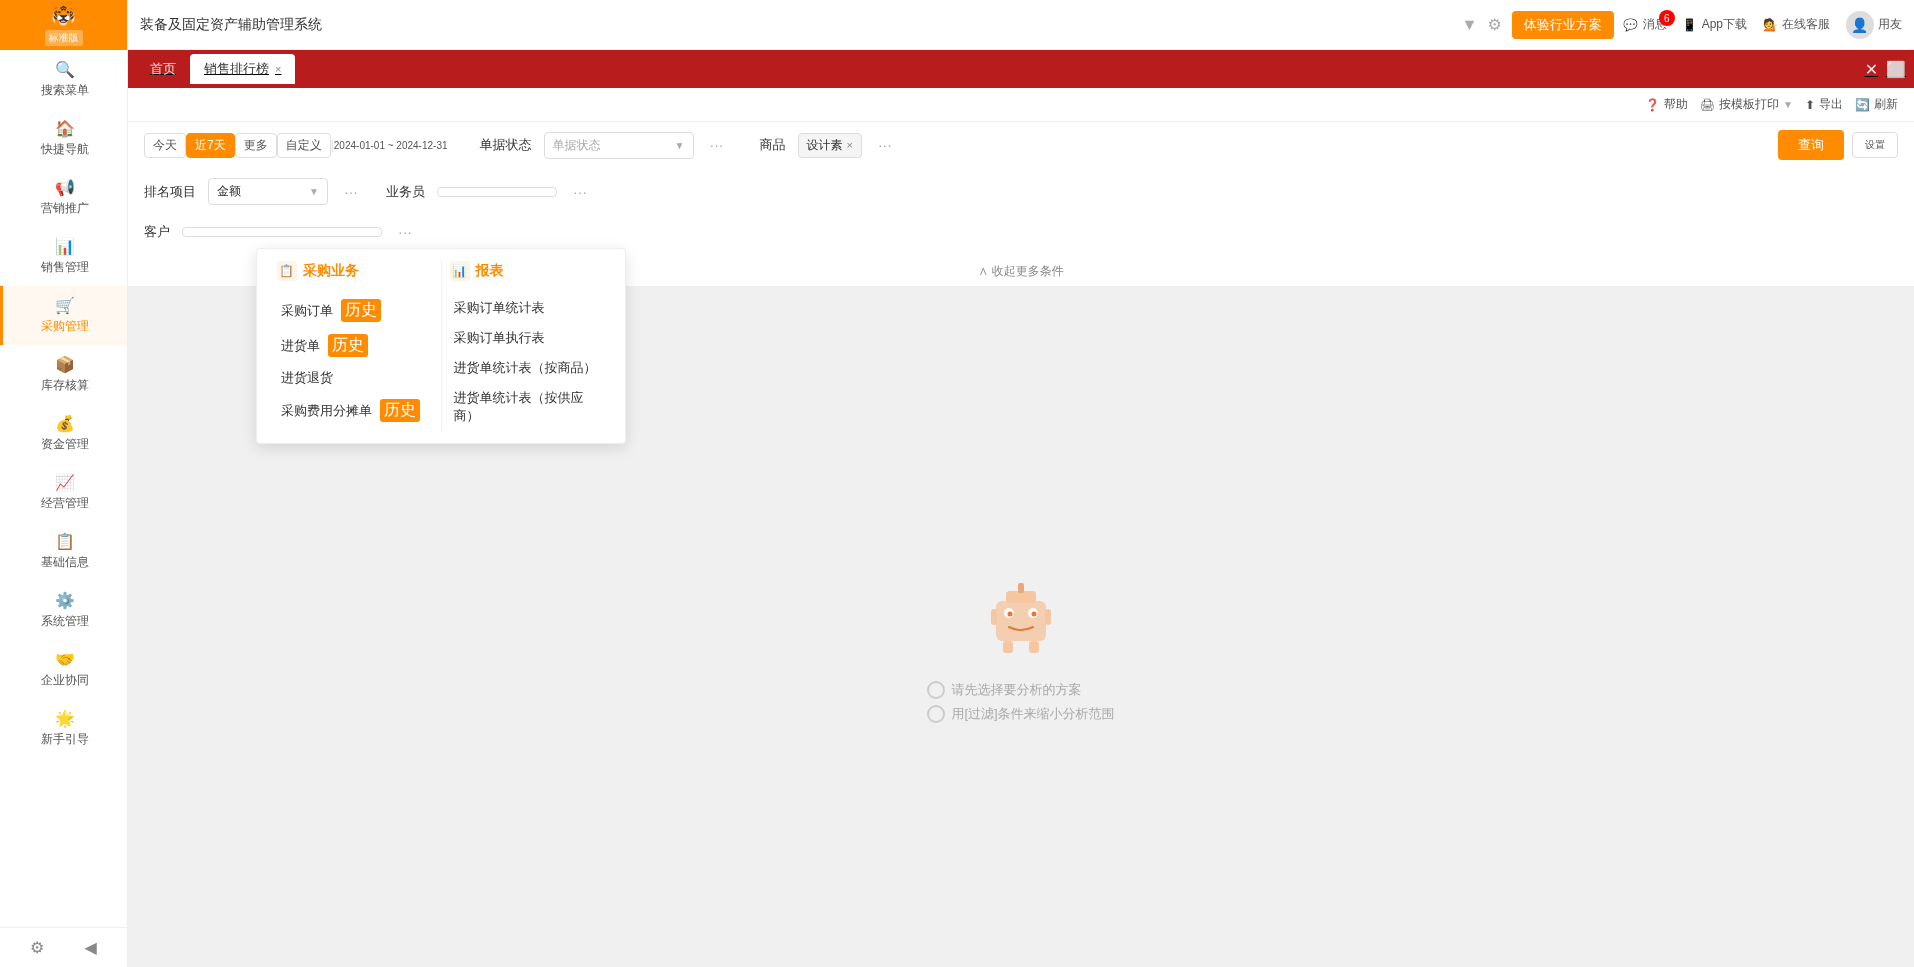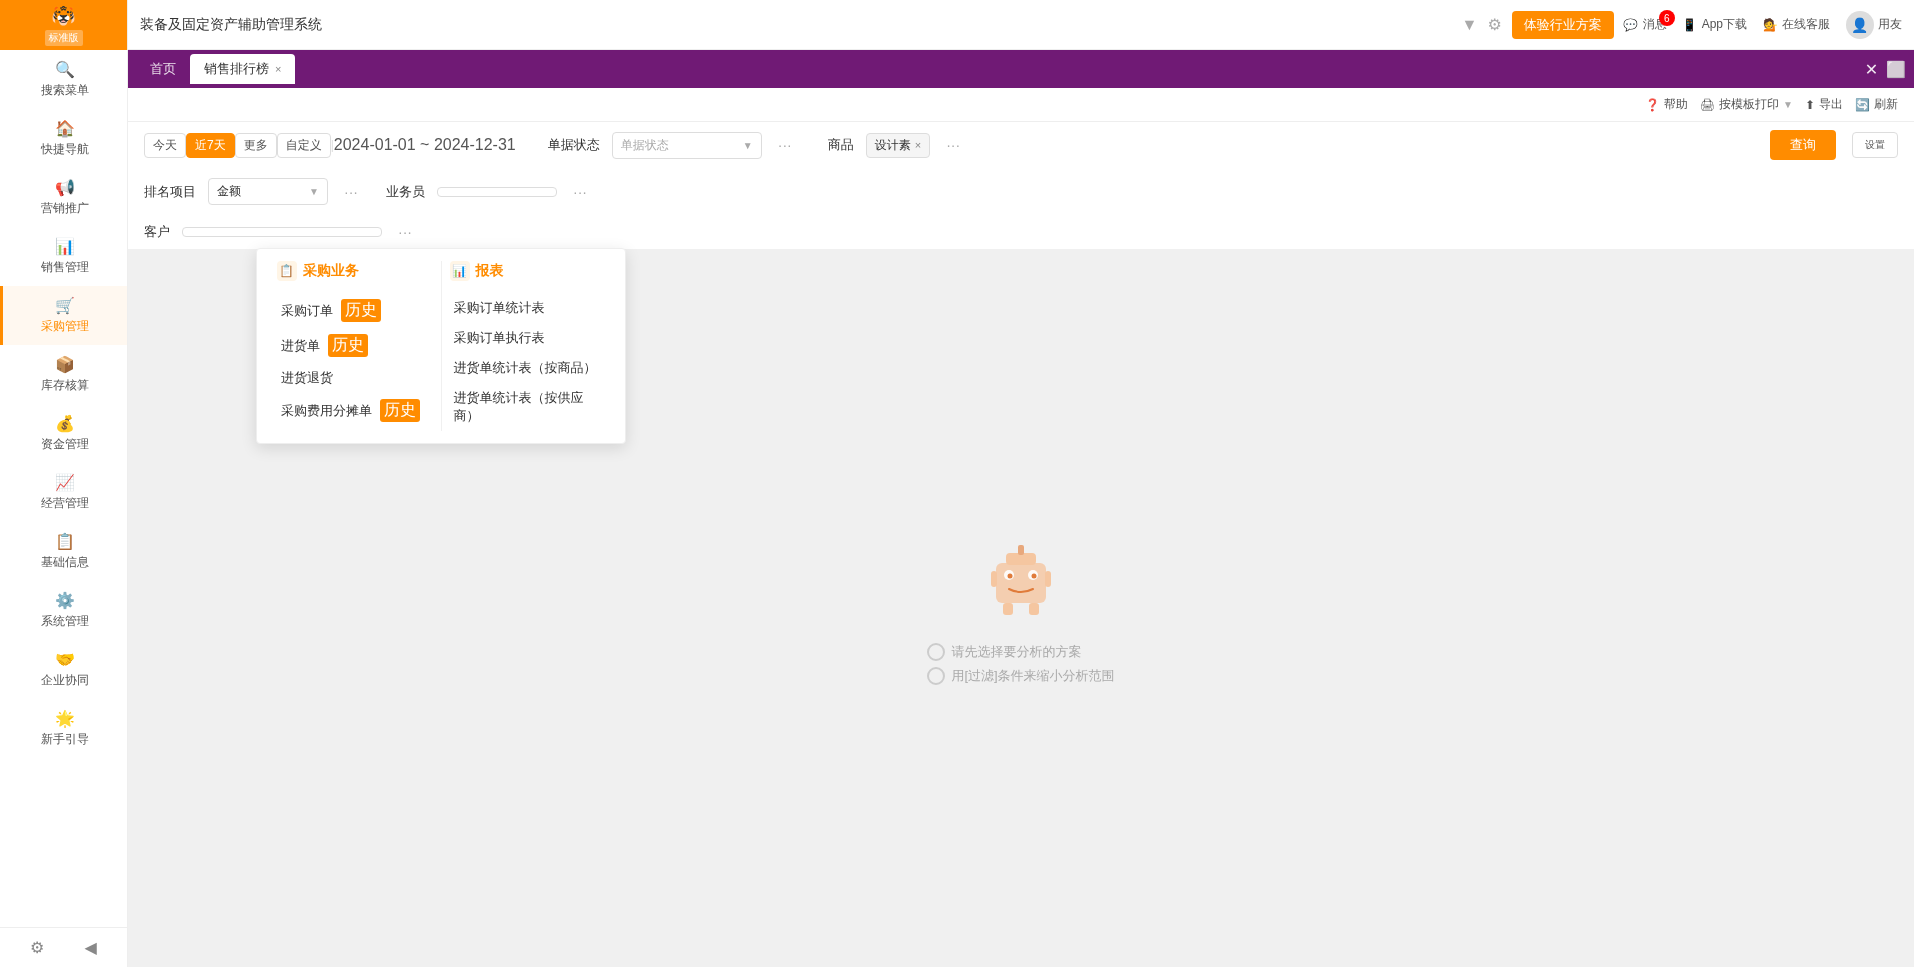--- a/index.html
+++ b/index.html
@@ -133,25 +133,26 @@
       background: #ddd;
       display: flex;
       align-items: center;
       justify-content: center;
       color: #888;
       font-size: 14px;
     }
 
     
     .tab-bar {
-      background: #701a75;
+      background: #b91c1c;
       display: flex;
       align-items: center;
       height: 38px;
       padding: 0 8px;
+      text-decoration: underline;
     }
     .tab-item {
       padding: 6px 14px;
       font-size: 13px;
       cursor: pointer;
       color: rgba(255,255,255,0.85);
       border-radius: 4px 4px 0 0;
       display: flex;
       align-items: center;
       gap: 6px;
@@ -223,21 +224,21 @@
     }
     .date-btn.active {
       background: #ff8c00;
       color: white;
       border-color: #ff8c00;
     }
     .filter-divider { color: #ddd; }
     .filter-actions {
       display: flex;
       align-items: center;
-      gap: 16px;
+      gap: 8px;
       margin-left: auto;
     }
     .query-btn {
       background: #ff8c00;
       color: white;
       border: none;
       border-radius: 4px;
       padding: 6px 20px;
       font-size: 13px;
       cursor: pointer;
@@ -528,21 +529,21 @@
       </div>
 
       <div class="filter-row" style="padding: 8px 16px;">
 
         <div class="filter-date-range">
           <span class="date-btn">今天</span>
           <span class="date-btn active">近7天</span>
           <span class="date-btn">更多</span>
           <span class="date-btn">自定义</span>
           <span class="filter-divider">|</span>
-          <span style="font-size:16px;color:#555;">2024-01-01 ~ 2024-12-31</span>
+          <span style="font-size:10px;color:#555;">2024-01-01 ~ 2024-12-31</span>
         </div>
 
         <span class="filter-label" style="margin-left:20px;">单据状态</span>
         <div class="select-field" style="min-width:150px;">
           <span style="color:#aaa;">单据状态</span>
           <span class="arrow">▼</span>
         </div>
         <span class="ellipsis-btn">···</span>
 
         <span class="filter-label" style="margin-left:20px;">商品</span>
@@ -574,20 +575,24 @@
       </div>
 
       <div class="filter-row" style="padding: 2px 16px 8px; text-align: center;">
         <span class="filter-label">客户</span>
         <div class="select-field" style="min-width:200px;">
           <span style="color:#aaa;"></span>
         </div>
         <span class="ellipsis-btn">···</span>
       </div>
 
+      <div class="more-conditions">
+        <span>∧</span>
+        <span>收起更多条件</span>
+      </div>
     </div>
 
     <div class="empty-state">
 
       <svg class="empty-icon" viewBox="0 0 100 100">
         <rect x="25" y="30" width="50" height="40" rx="6" fill="#f5c6a0" opacity="0.8"></rect>
         <rect x="35" y="20" width="30" height="12" rx="4" fill="#f5c6a0"></rect>
         <rect x="47" y="12" width="6" height="10" rx="2" fill="#e8a87c"></rect>
         <circle cx="38" cy="42" r="5" fill="#fff" opacity="0.9"></circle>
         <circle cx="62" cy="42" r="5" fill="#fff" opacity="0.9"></circle>

